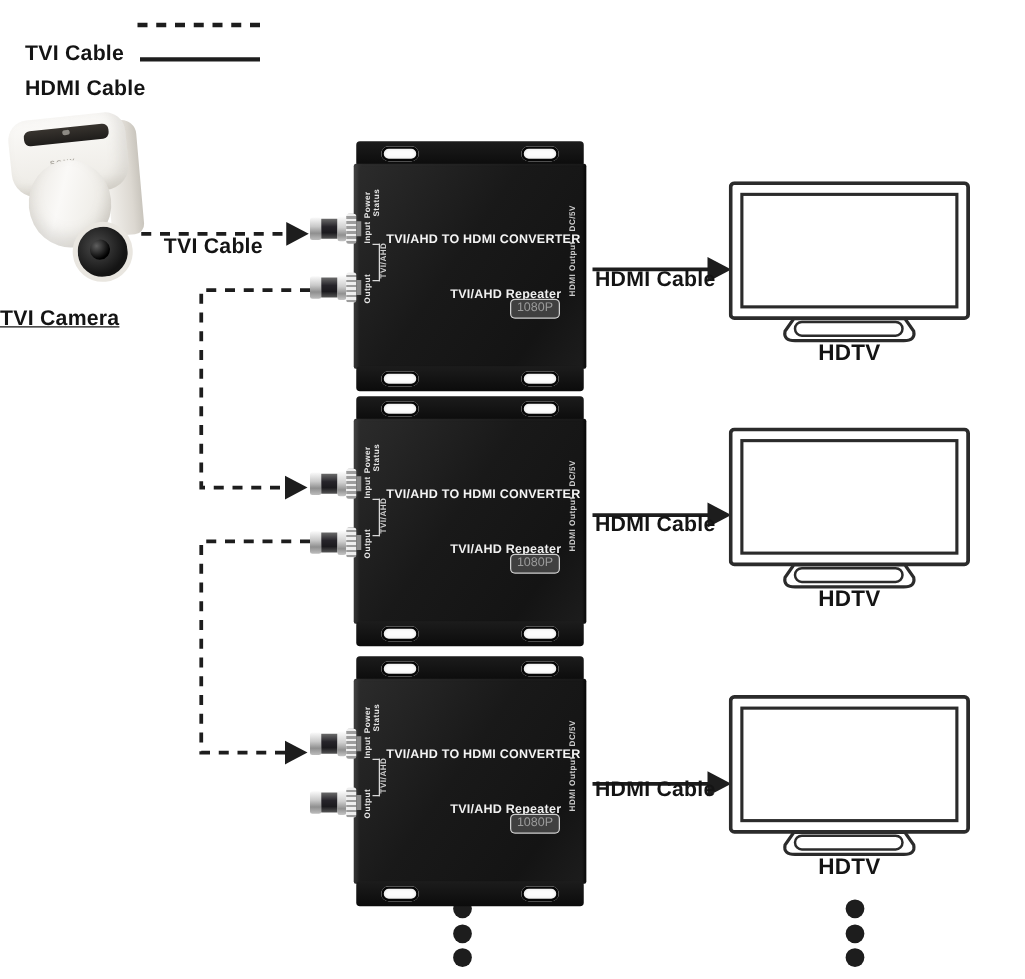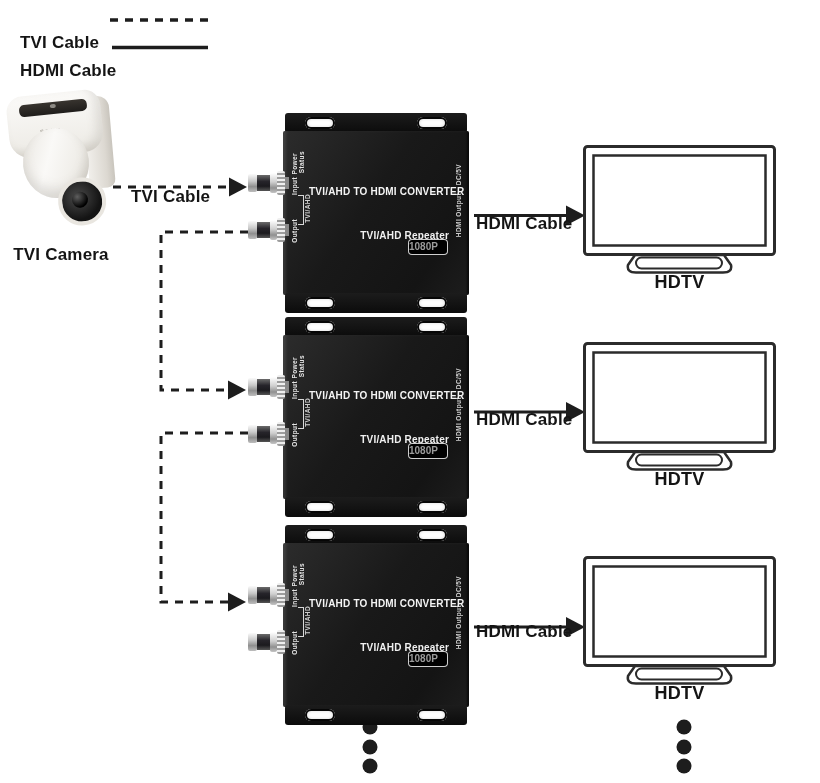--- a/index.html
+++ b/index.html
@@ -7,21 +7,21 @@
     position:relative; width:820px; height:783px;
     font-family:"Liberation Sans", sans-serif;
     background:#ffffff; overflow:hidden;
   }
   .overlay { position:absolute; left:0; top:0; width:820px; height:783px; pointer-events:none; }
 
   .lbl {
     position:absolute; font-size:17px; font-weight:600; color:#141414;
     white-space:nowrap; letter-spacing:0.2px;margin-top:24px;
   }
-  .center { text-align:center; }
+  .center { text-align:left;text-decoration:underline; }
 
   
   .camera { position:absolute; left:6px; top:92px; width:112px; height:126px; }
   .cam-arm {
     position:absolute; right:6px; top:4px; width:26px; height:92px;
     background:linear-gradient(90deg,#f1efeb,#dcd8d1 70%,#c9c5bd);
     border-radius:9px 12px 8px 8px; transform:rotate(-5deg);
   }
   .cam-head {
     position:absolute; left:2px; top:1px; width:94px; height:62px;
@@ -86,22 +86,22 @@
     position:absolute; left:26px; right:12px; top:73px; text-align:center;
     font-size:10px; font-weight:700; color:#f4f4f4; letter-spacing:0.2px;
     white-space:nowrap;
   }
   .conv-subtitle {
     position:absolute; right:20px; top:90px; font-size:10px; font-weight:700;
     color:#f0f0f0; letter-spacing:0.2px; white-space:nowrap;margin-top:27px;
   }
   .badge {
     position:absolute; right:22px; top:127px; width:38px; height:14px;
-    background:#000000; border-radius:3px; 
-    font-size:10px; line-height:14px; color:#9b9b9b; font-weight:700;
+    background:#404040; border-radius:3px; text-align:center;
+    font-size:10px; line-height:14px; color:#9b9b9b; font-weight:400;
     box-shadow:0 0 0 1px #cfcfcf;
   }
   .bracket {
     position:absolute; left:15px; top:82px; width:5px; height:28px;
     border-top:1px solid #d8d8d8; border-bottom:1px solid #d8d8d8;
     border-right:1px solid #d8d8d8;
   }
   
   .bnc { position:absolute; left:-35px; width:40px; height:24px; }
   .bnc-tip {

